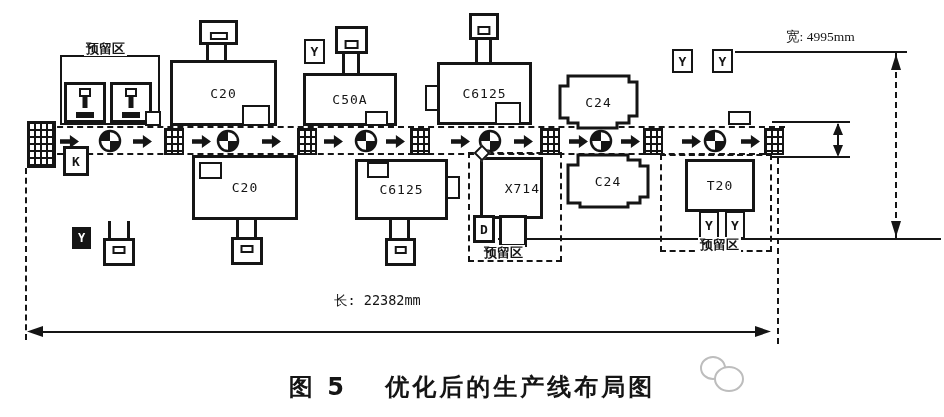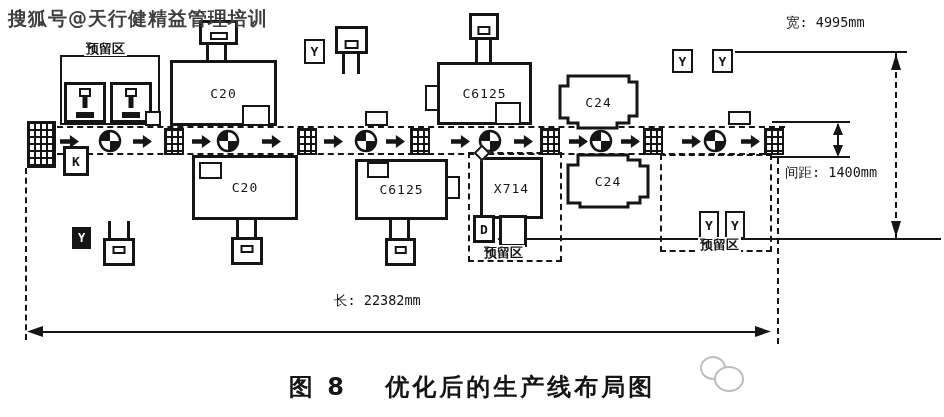--- a/index.html
+++ b/index.html
@@ -44,21 +44,20 @@
   .wm-bot{font-size:23px;color:#bdbdbd;letter-spacing:2px;z-index:6;}
   .wm-logo{border:2px solid #bdbdbd;border-radius:50%;z-index:6;background:#fff;}
   .caption{left:0;top:371px;width:944px;text-align:center;font-size:24px;font-weight:bold;letter-spacing:3px;z-index:5;}
   svg{display:block;}
 </style>
 </head>
 <body>
 
 <div id="stage">
 
-  <div class="el wm-top" style="left:8px;top:6px;">搜狐号@天行健精益管理培训</div>
 
   <div class="el dash-h" style="left:27px;top:126px;width:758px;"></div>
   <div class="el dash-h" style="left:27px;top:153px;width:748px;"></div>
 
   <div class="el thinbox" style="left:60px;top:55px;width:100px;height:70px;"></div>
   <div class="el reslabel" style="left:84px;top:41px;">预留区</div>
   <div class="el mini" style="left:64px;top:82px;width:42px;height:41px;">
     <div class="mhead"></div>
     <div class="mstem"></div>
     <div class="mbase"></div>
@@ -79,20 +78,23 @@
   </div>
   <div class="el inner" style="left:242px;top:105px;width:28px;height:21px;z-index:3;"></div>
 
   <div class="el tag" style="left:304px;top:39px;width:21px;height:25px;">
       <span>Y</span>
     </div>
   <div class="el stem" style="left:342px;top:51px;width:18px;height:23px;"></div>
   <div class="el cap" style="left:335px;top:26px;width:33px;height:28px;">
       <div class="inner"></div>
     </div>
+  <div class="el machine" style="left:303px;top:73px;width:94px;height:53px;">
+    <span class="mlabel">C50A</span>
+  </div>
   <div class="el inner" style="left:365px;top:111px;width:23px;height:15px;z-index:3;"></div>
 
   <div class="el stem" style="left:475px;top:38px;width:17px;height:26px;"></div>
   <div class="el cap" style="left:469px;top:13px;width:30px;height:27px;">
       <div class="inner"></div>
     </div>
   <div class="el inner" style="left:425px;top:85px;width:14px;height:26px;z-index:1;"></div>
   <div class="el machine" style="left:437px;top:62px;width:95px;height:63px;">
     <span class="mlabel">C6125</span>
   </div>
@@ -200,65 +202,67 @@
     <span class="mlabel">C6125</span>
   </div>
   <div class="el inner" style="left:367px;top:162px;width:22px;height:16px;z-index:3;"></div>
   <div class="el stem" style="left:389px;top:218px;width:21px;height:23px;"></div>
   <div class="el base" style="left:385px;top:238px;width:31px;height:28px;">
       <div class="inner"></div>
     </div>
 
   <div class="el dashbox" style="left:468px;top:152px;width:94px;height:110px;"></div>
   <div class="el" style="left:476px;top:147px;width:12px;height:12px;border:2px solid var(--ink);background:#fff;transform:rotate(45deg);z-index:3;"></div>
-  <div class="el machine" style="left:480px;top:157px;width:63px;height:62px;">
+  <div class="el machine" style="left:480px;top:157px;width:63px;height:62px;justify-content:flex-end;">
     <span class="mlabel">X714</span>
   </div>
   <div class="el tag" style="left:473px;top:215px;width:22px;height:28px;border-width:3px;">
       <span>D</span>
     </div>
   <div class="el thinbox" style="left:499px;top:215px;width:28px;height:32px;border-width:3px;z-index:2;"></div>
   <div class="el reslabel" style="left:482px;top:245px;">预留区</div>
 
   <div class="el" style="left:566px;top:153px;width:84px;height:56px;z-index:2;">
     <svg width="84" height="56" viewBox="0 0 84 56">
       <path d="M12 2 H62 V7 H74 V13 H82 V44 H74 V50 H62 V54 H14 V50 H2 V12 H12 Z" fill="#fff" stroke="#151515" stroke-width="3"></path>
     </svg>
     <span class="mlabel" style="position:absolute;left:0;top:0;width:100%;height:100%;display:flex;align-items:center;justify-content:center;">C24</span>
   </div>
 
   <div class="el dashbox" style="left:660px;top:154px;width:112px;height:98px;"></div>
+  <div class="el machine" style="left:685px;top:159px;width:70px;height:53px;">
+    <span class="mlabel">T20</span>
+  </div>
   <div class="el tag" style="left:699px;top:211px;width:20px;height:28px;">
       <span>Y</span>
     </div>
   <div class="el tag" style="left:725px;top:211px;width:20px;height:28px;">
       <span>Y</span>
     </div>
   <div class="el reslabel" style="left:698px;top:237px;">预留区</div>
 
   <div class="el solid-h" style="left:498px;top:238px;width:443px;"></div>
 
-  <div class="el dimtext" style="left:786px;top:14px;">宽: 4995mm</div>
+  <div class="el dimtext" style="left:786px;top:28px;font-family:Liberation Serif, serif;">宽: 4995mm</div>
   <div class="el solid-h" style="left:735px;top:51px;width:172px;"></div>
   <div class="el dash-v" style="left:895px;top:52px;height:186px;"></div>
   <div class="el tri up" style="left:891px;top:54px;width:10px;height:16px;"></div>
   <div class="el tri down" style="left:891px;top:221px;width:10px;height:16px;"></div>
 
   <div class="el solid-h" style="left:772px;top:121px;width:78px;"></div>
   <div class="el solid-h" style="left:772px;top:156px;width:78px;"></div>
   <div class="el solid-v" style="left:837px;top:124px;height:31px;"></div>
   <div class="el tri up" style="left:833px;top:123px;width:10px;height:12px;"></div>
   <div class="el tri down" style="left:833px;top:145px;width:10px;height:12px;"></div>
-  <div class="el dimtext" style="left:785px;top:164px;">间距: 1400mm</div>
 
   <div class="el dash-v" style="left:25px;top:168px;height:172px;"></div>
   <div class="el dash-v" style="left:777px;top:158px;height:186px;"></div>
   <div class="el solid-h" style="left:36px;top:331px;width:726px;"></div>
   <div class="el tri left" style="left:27px;top:326px;width:16px;height:11px;"></div>
   <div class="el tri right" style="left:755px;top:326px;width:16px;height:11px;"></div>
   <div class="el dimtext" style="left:334px;top:292px;">长: 22382mm</div>
 
-  <div class="el caption">图 8　 优化后的生产线布局图</div>
+  <div class="el caption">图 5　 优化后的生产线布局图</div>
 
   <div class="el wm-logo" style="left:700px;top:356px;width:26px;height:24px;"></div>
   <div class="el wm-logo" style="left:714px;top:366px;width:30px;height:26px;"></div>
 
 </div>
 
 </body></html>

